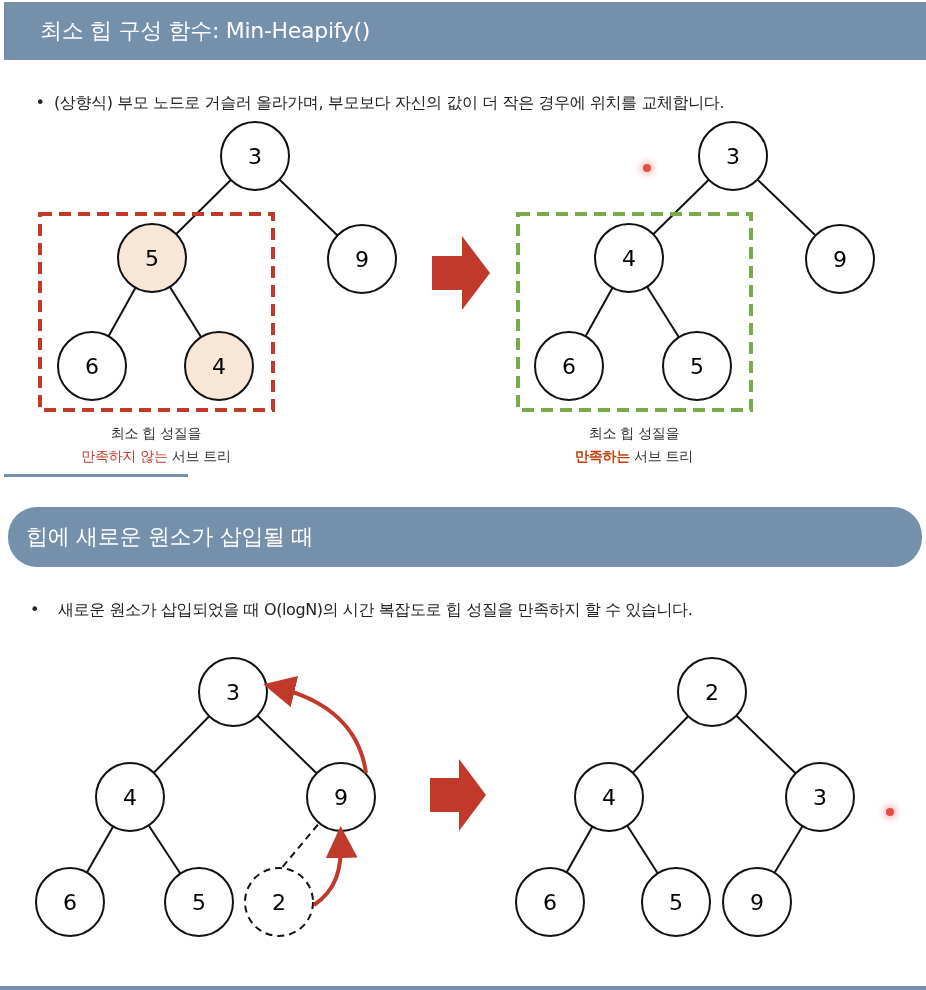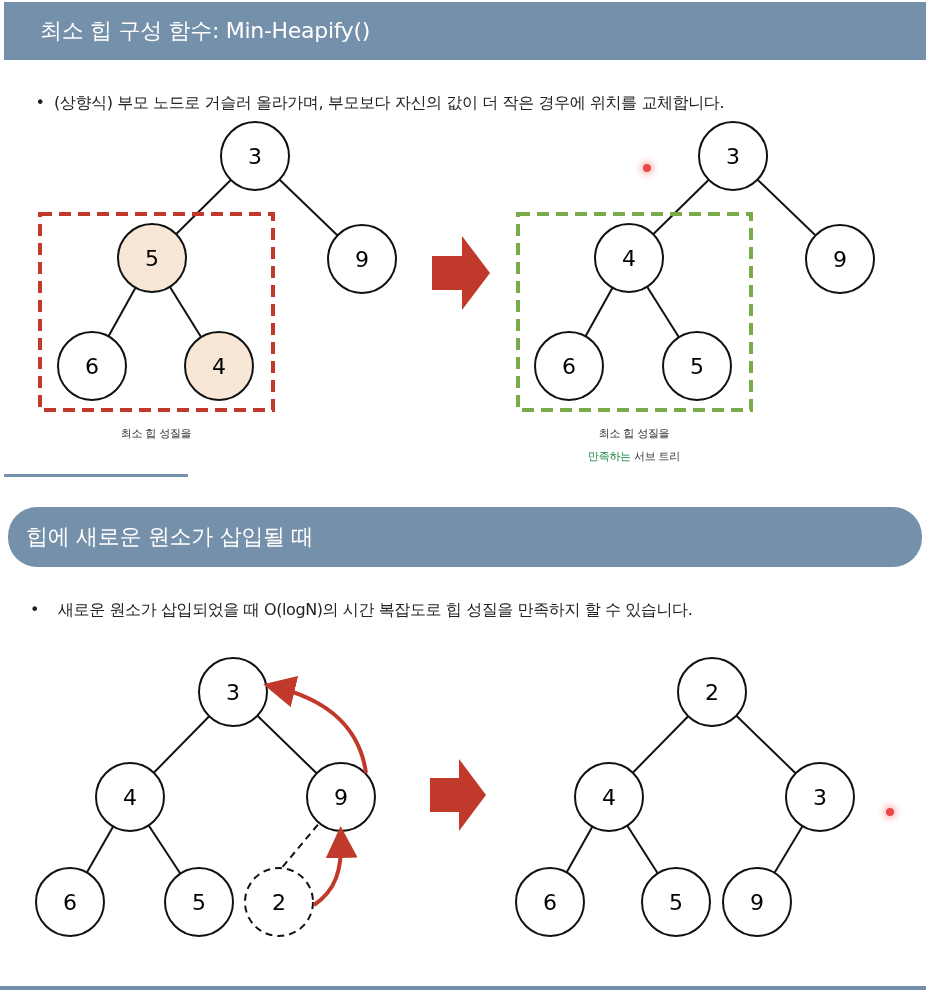--- a/index.html
+++ b/index.html
@@ -6,23 +6,23 @@
   body { width:926px; height:990px; position:relative; overflow:hidden;
          font-family:"DejaVu Sans", "Liberation Sans", sans-serif; color:#222; }
   .banner { position:absolute; left:4px; width:926px; height:58px; background:#7590ab;
             color:#ffffff; font-size:22px; display:flex; align-items:center; box-sizing:border-box;
             padding-left:36px; letter-spacing:-0.3px; }
   .banner.top { top:2px; }
   .banner.mid { top:507px; left:8px; width:914px; height:60px; padding-left:18px;border-radius:29px; }
   .bullet { position:absolute; font-size:16px; color:#222; letter-spacing:-0.4px; white-space:nowrap; }
   .bullet .dot { display:inline-block; width:28px; }
   svg.diagram { position:absolute; left:0; top:0; }
-  .caption { position:absolute; font-size:11px; text-align:center; line-height:23px; color:#333; letter-spacing:-0.3px; }
+  .caption { position:absolute; font-size:14px; text-align:center; line-height:23px; color:#333; letter-spacing:-0.3px; }
   .caption .red { color:#c0392b; }
-  .caption .green { color:#15803d; }
+  .caption .green { color:#c2410c;font-weight:bold; }
   .underline-bar { position:absolute; left:4px; top:474px; width:184px; height:3px; background:#7590ab; }
   .bottom-bar { position:absolute; left:0; top:986px; width:926px; height:4px; background:#7590ab; }
   .laser { position:absolute; width:8px; height:8px; border-radius:50%; background:#e84a4a;
            box-shadow:0 0 6px 3px rgba(232,74,74,0.35); }
   .node-label { font-size:22px; font-family:"DejaVu Sans", sans-serif; }
 </style>
 </head>
 <body>
 
 <div class="banner top">
@@ -118,20 +118,21 @@
     <text class="node-label" x="609" y="805" text-anchor="middle">4</text>
     <text class="node-label" x="820" y="805" text-anchor="middle">3</text>
     <text class="node-label" x="550" y="910" text-anchor="middle">6</text>
     <text class="node-label" x="676" y="910" text-anchor="middle">5</text>
     <text class="node-label" x="757" y="910" text-anchor="middle">9</text>
   </g>
 </svg>
 
 <div class="caption" style="left:56px; top:422px; width:200px;">
   <div>최소 힙 성질을</div>
+  <div><span class="red">만족하지 않는</span><span> 서브 트리</span></div>
 </div>
 <div class="caption" style="left:534px; top:422px; width:200px;">
   <div>최소 힙 성질을</div>
   <div><span class="green">만족하는</span><span> 서브 트리</span></div>
 </div>
 
 <div class="underline-bar"></div>
 
 <div class="banner mid">
   <span>힙에 새로운 원소가 삽입될 때</span>

